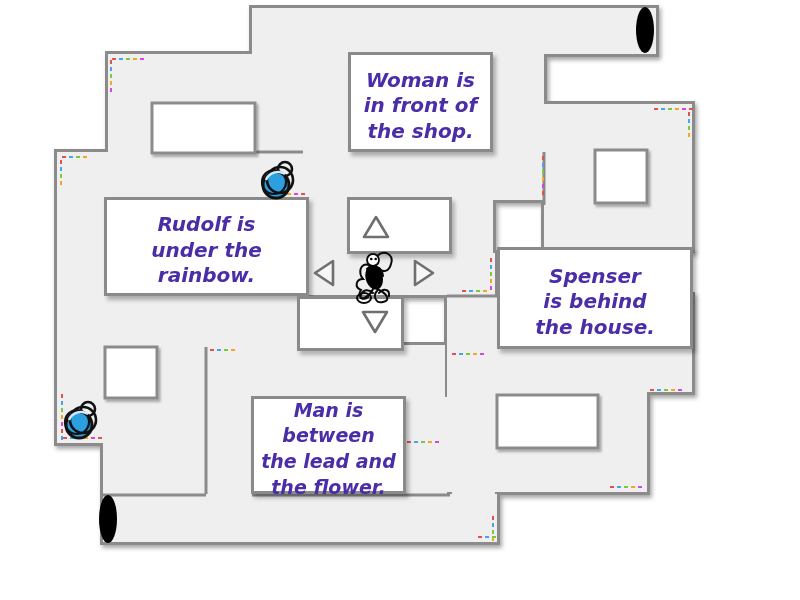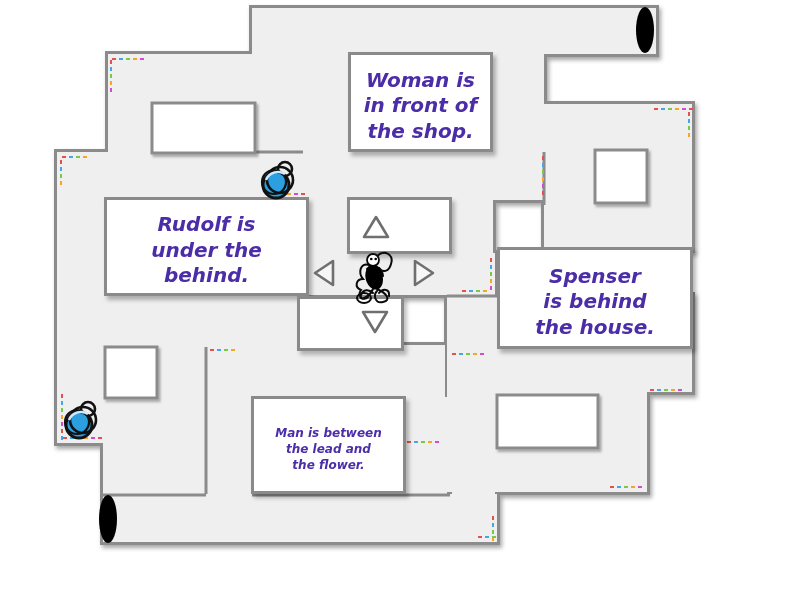--- a/index.html
+++ b/index.html
@@ -4,21 +4,21 @@
 <style>
   html,body{margin:0;padding:0;background:#ffffff;}
   #stage{position:relative;width:800px;height:600px;background:#ffffff;overflow:hidden;
          font-family:"DejaVu Sans","Liberation Sans",sans-serif;}
   #maze-svg{position:absolute;left:0;top:0;}
   .zone{position:absolute;box-sizing:border-box;background:#ffffff;border:3px solid #8a8a8a;
         box-shadow:3px 4px 4px rgba(0,0,0,0.28);display:flex;align-items:center;justify-content:center;
         text-align:center;color:#4b2da8;font-weight:bold;font-style:italic;white-space:pre-line;}
   .zone .ztext{width:100%;margin-top:8px;}
   .z20{font-size:20px;line-height:1.28;}
-  .z15{font-size:12px;line-height:1.35;}
+  .z15{font-size:19px;line-height:1.35;}
   .arrowbox{position:absolute;box-sizing:border-box;background:#ffffff;border:3px solid #8a8a8a;
         box-shadow:3px 4px 4px rgba(0,0,0,0.25);}
   .arrowbtn{position:absolute;cursor:pointer;}
   .sprite{position:absolute;}
 </style>
 </head>
 <body>
 
 <div id="stage">
 
@@ -193,21 +193,21 @@
     </svg>
 
   <div class="zone z20" style="left:348px;top:52px;width:145px;height:100px;">
     <div class="ztext">Woman is
 in front of
 the shop.</div>
   </div>
   <div class="zone z20" style="left:104px;top:197px;width:205px;height:99px;">
     <div class="ztext">Rudolf is
 under the
-behind.</div>
+rainbow.</div>
   </div>
   <div class="zone z20" style="left:497px;top:247px;width:196px;height:102px;align-items:center;">
     <div class="ztext">Spenser
 is behind
 the house.</div>
   </div>
   <div class="zone z15" style="left:251px;top:396px;width:155px;height:98px;">
     <div class="ztext">Man is between
 the lead and
 the flower.</div>

